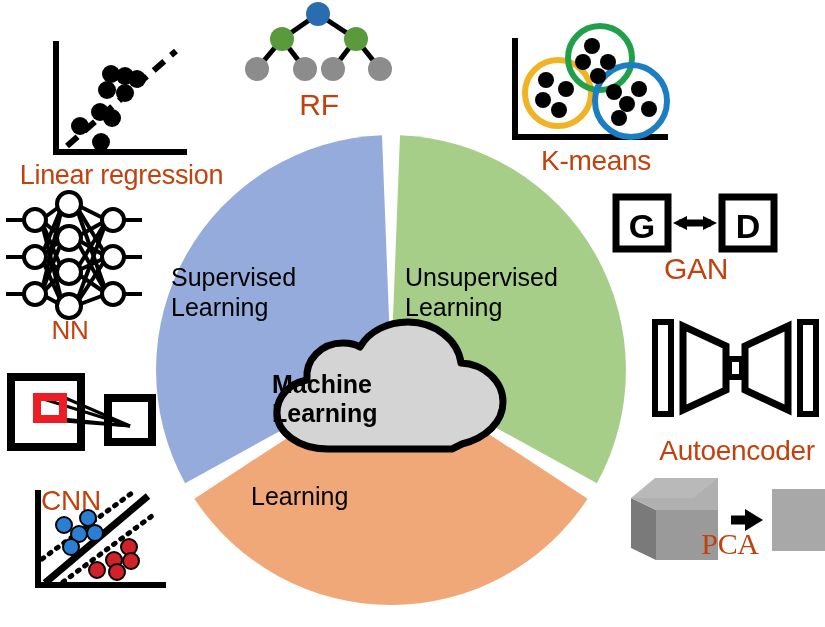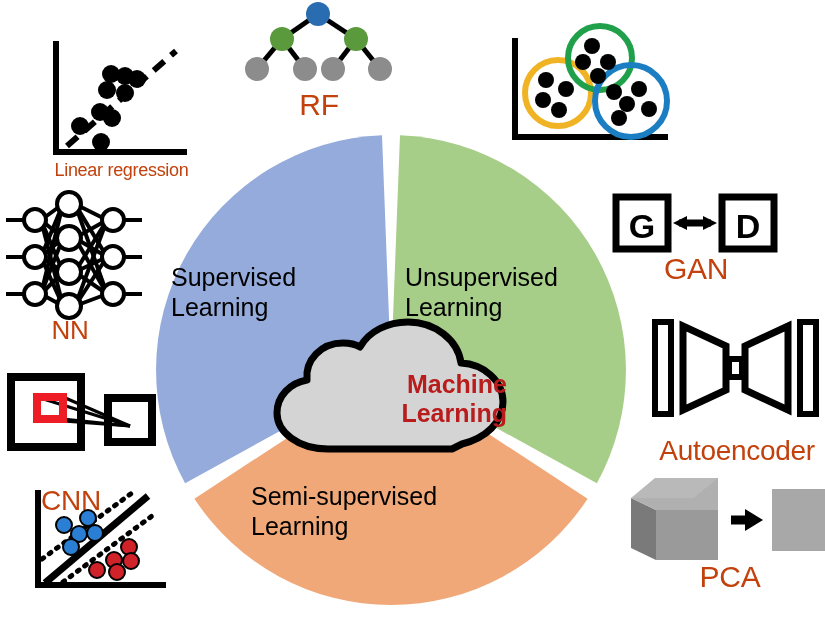--- a/index.html
+++ b/index.html
@@ -3,22 +3,22 @@
 <meta charset="utf-8">
 <style>
   html,body{margin:0;padding:0;background:#ffffff;}
   body{width:825px;height:627px;overflow:hidden;font-family:"Liberation Sans",sans-serif;}
   #stage{position:relative;width:825px;height:627px;background:#fff;}
   .abs{position:absolute;}
   .cap{position:absolute;font-family:"Liberation Sans",sans-serif;color:#c2410c;
        font-weight:400;white-space:nowrap;text-align:center;letter-spacing:-0.3px;}
   .pielabel{font-family:"Liberation Sans",sans-serif;color:#000;font-size:25px;
             line-height:30px;text-align:left;white-space:nowrap;}
-  .cloudtext{font-family:"Liberation Sans",sans-serif;color:#b91c1c;font-weight:bold;
-             font-size:25px;line-height:29px;text-align:right;white-space:nowrap;}
+  .cloudtext{font-family:"Liberation Sans",sans-serif;color:#000000;font-weight:bold;
+             font-size:25px;line-height:29px;text-align:left;white-space:nowrap;}
   svg{display:block;overflow:visible;}
 </style>
 </head>
 <body>
 
 <div id="stage">
 
   <svg class="abs" style="left:0;top:0;" width="825" height="627">
 
     <path fill="#94abdb" stroke="none" d="M 391 370 L 185.1 483.2 A 235 235 0 0 1 382.0 135.2 Z"></path>
@@ -32,21 +32,20 @@
     <div>Supervised</div>
     <div>Learning</div>
   </div>
 
   <div class="abs pielabel" style="left:405px;top:262px;width:215px;">
     <div>Unsupervised</div>
     <div>Learning</div>
   </div>
 
   <div class="abs pielabel" style="left:251px;top:481px;width:280px;">
-    <div>Semi-supervised</div>
     <div>Learning</div>
   </div>
 
   <svg class="abs" style="left:262px;top:318px;" width="260" height="140">
     <path fill="#d4d4d4" stroke="#000000" stroke-width="7" stroke-linejoin="round" d="M 66 131
              C 36 131 15 114 15 95
              C 15 78 28 65 45 62
              C 43 42 59 25 81 25
              C 87 25 93 26 98 29
              C 107 13 126 4 146 4
@@ -68,21 +67,21 @@
       <circle cx="57" cy="106" r="9"></circle>
       <circle cx="56" cy="76" r="9"></circle>
       <circle cx="68" cy="82" r="9"></circle>
       <circle cx="63" cy="54" r="9"></circle>
       <circle cx="67" cy="38" r="9"></circle>
       <circle cx="81" cy="40" r="9"></circle>
       <circle cx="81" cy="57" r="9"></circle>
       <circle cx="93" cy="43" r="9"></circle>
     </g>
   </svg>
-  <div class="cap" style="left:0px;top:160px;width:243px;font-size:18px;">Linear regression</div>
+  <div class="cap" style="left:0px;top:160px;width:243px;font-size:27px;">Linear regression</div>
 
   <svg class="abs" style="left:4px;top:196px;" width="140" height="122">
     <g stroke="#000" stroke-width="4" fill="none">
 
       <line x1="2" y1="24" x2="26" y2="24"></line>
       <line x1="2" y1="61" x2="26" y2="61"></line>
       <line x1="2" y1="98" x2="26" y2="98"></line>
 
       <line x1="114" y1="24" x2="138" y2="24"></line>
       <line x1="114" y1="61" x2="138" y2="61"></line>
@@ -196,20 +195,21 @@
       <circle cx="80" cy="44" r="8"></circle>
       <circle cx="105" cy="44" r="8"></circle>
       <circle cx="95" cy="58" r="8"></circle>
       <circle cx="111" cy="74" r="8"></circle>
       <circle cx="136" cy="71" r="8"></circle>
       <circle cx="124" cy="86" r="8"></circle>
       <circle cx="146" cy="91" r="8"></circle>
       <circle cx="116" cy="100" r="8"></circle>
     </g>
   </svg>
+  <div class="cap" style="left:516px;top:145px;width:160px;font-size:28px;">K-means</div>
 
   <svg class="abs" style="left:611px;top:193px;" width="170" height="62">
     <rect x="5" y="4" width="52" height="52" fill="#fff" stroke="#000" stroke-width="7"></rect>
     <rect x="111" y="4" width="52" height="52" fill="#fff" stroke="#000" stroke-width="7"></rect>
     <g fill="#000" stroke="#000" stroke-width="7">
       <line x1="68" y1="30" x2="100" y2="30"></line>
       <polygon points="62,30 76,23 76,37" stroke="none"></polygon>
       <polygon points="106,30 92,23 92,37" stroke="none"></polygon>
     </g>
     <text x="31" y="45" font-family="Liberation Sans, sans-serif" font-size="34" font-weight="bold" text-anchor="middle" fill="#000">G</text>
@@ -234,15 +234,15 @@
       <polygon points="8,26 71,26 95,6" fill="#b9b9b9"></polygon>
       <polygon points="8,26 33,38 95,38 95,6 71,26" fill="#b0b0b0"></polygon>
       <polygon points="33,38 33,88 95,88 95,38" fill="#9a9a9a"></polygon>
     </g>
     <g fill="#000" stroke="#000" stroke-width="9">
       <line x1="108" y1="48" x2="126" y2="48"></line>
       <polygon points="140,48 122,37 122,59" stroke="none"></polygon>
     </g>
     <rect x="149" y="17" width="62" height="62" fill="#a8a8a8"></rect>
   </svg>
-  <div class="cap" style="left:660px;top:560px;width:140px;font-size:30px;">PCA</div>
+  <div class="cap" style="left:660px;top:527px;width:140px;font-size:30px;font-family:Liberation Serif, serif;">PCA</div>
 
 </div>
 
 </body></html>

